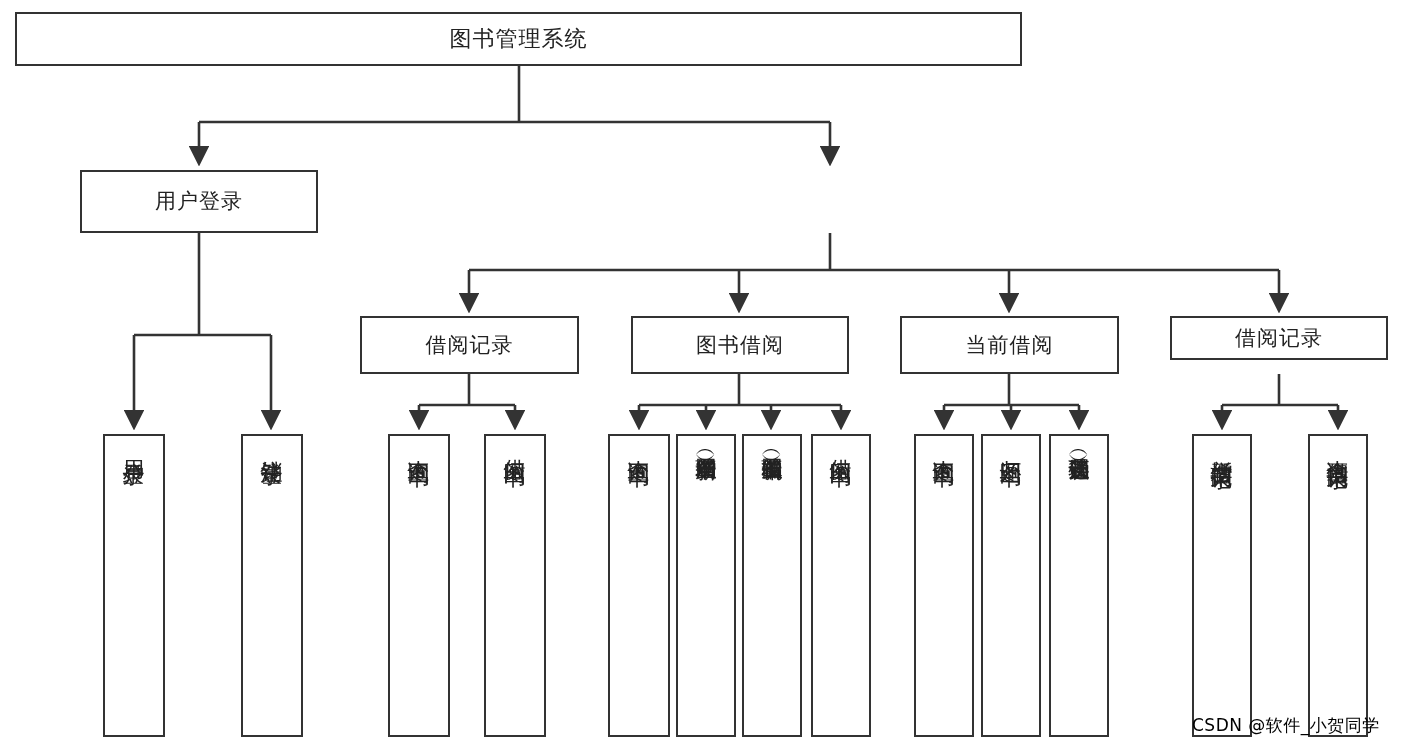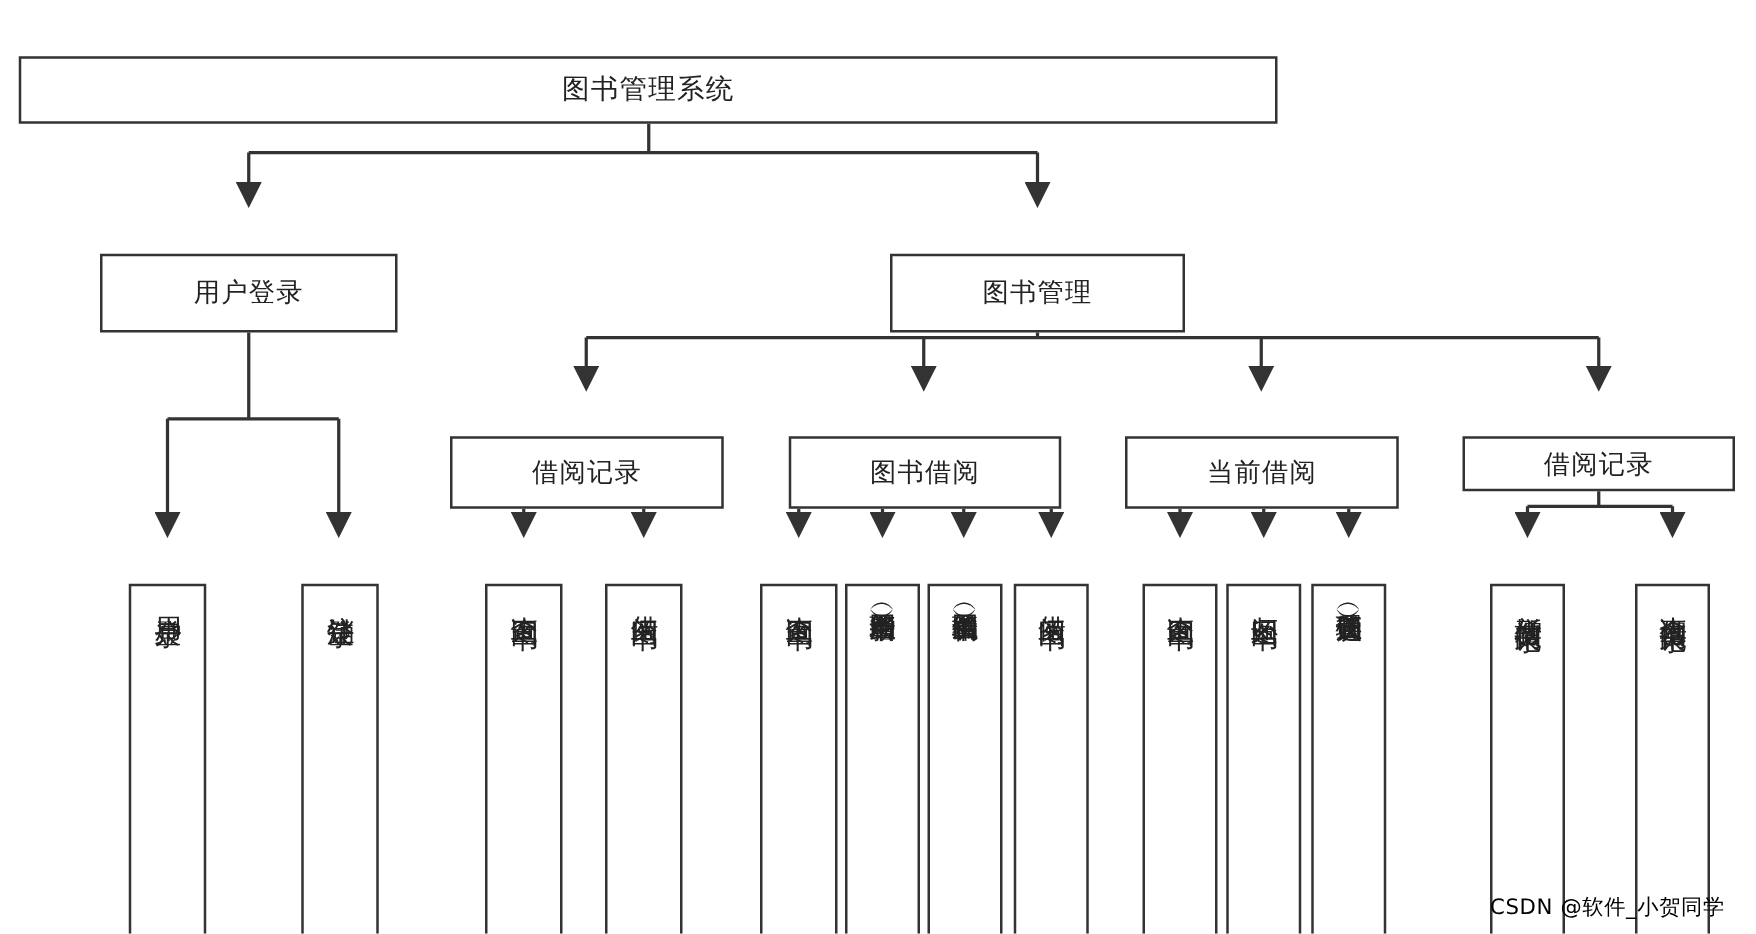--- a/index.html
+++ b/index.html
@@ -28,21 +28,20 @@
   .node {
     position: absolute;
     box-sizing: border-box;
     border: 2px solid #333333;
     background: #ffffff;
     display: flex;
     align-items: center;
     justify-content: center;
     color: #222222;
     line-height: 1.18;
-    margin-top: 33px;
   }
   .node-label {
     display: block;
     text-align: center;
     white-space: pre-line;
   }
   
   .node.horiz .node-label {
     font-size: 21px;
     letter-spacing: 1px;
@@ -134,23 +133,20 @@
   </svg>
 
   <div class="node root horiz" style="left:15px; top:12px; width:1007px; height:54px;">
     <span class="node-label">图书管理系统</span>
   </div>
 
   <div class="node horiz" style="left:80px; top:170px; width:238px; height:63px;">
     <span class="node-label">用户登录</span>
   </div>
 
-  <div class="node horiz" style="left:712px; top:170px; width:236px; height:63px;">
-    <span class="node-label">图书管理</span>
-  </div>
 
   <div class="node horiz" style="left:360px; top:316px; width:219px; height:58px;">
     <span class="node-label">借阅记录</span>
   </div>
 
   <div class="node horiz" style="left:900px; top:316px; width:219px; height:58px;">
     <span class="node-label">当前借阅</span>
   </div>
 
   <div class="node horiz" style="left:631px; top:316px; width:218px; height:58px;">

